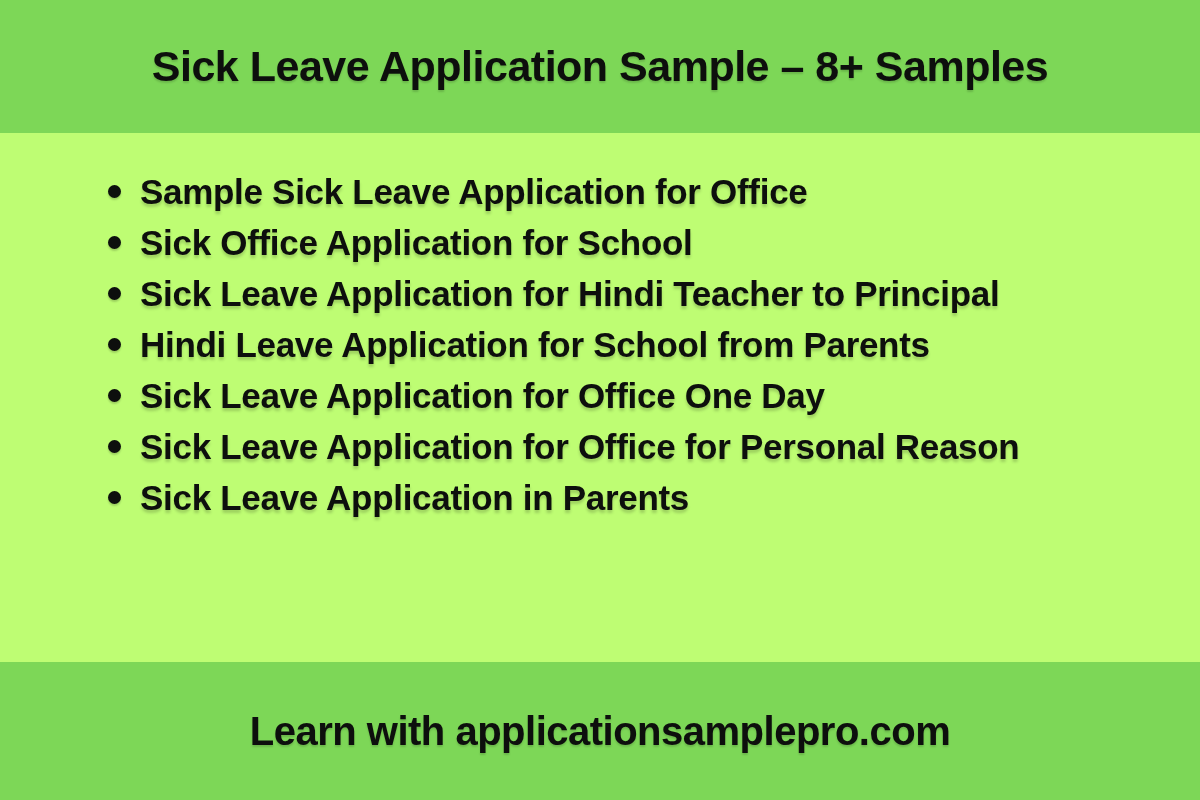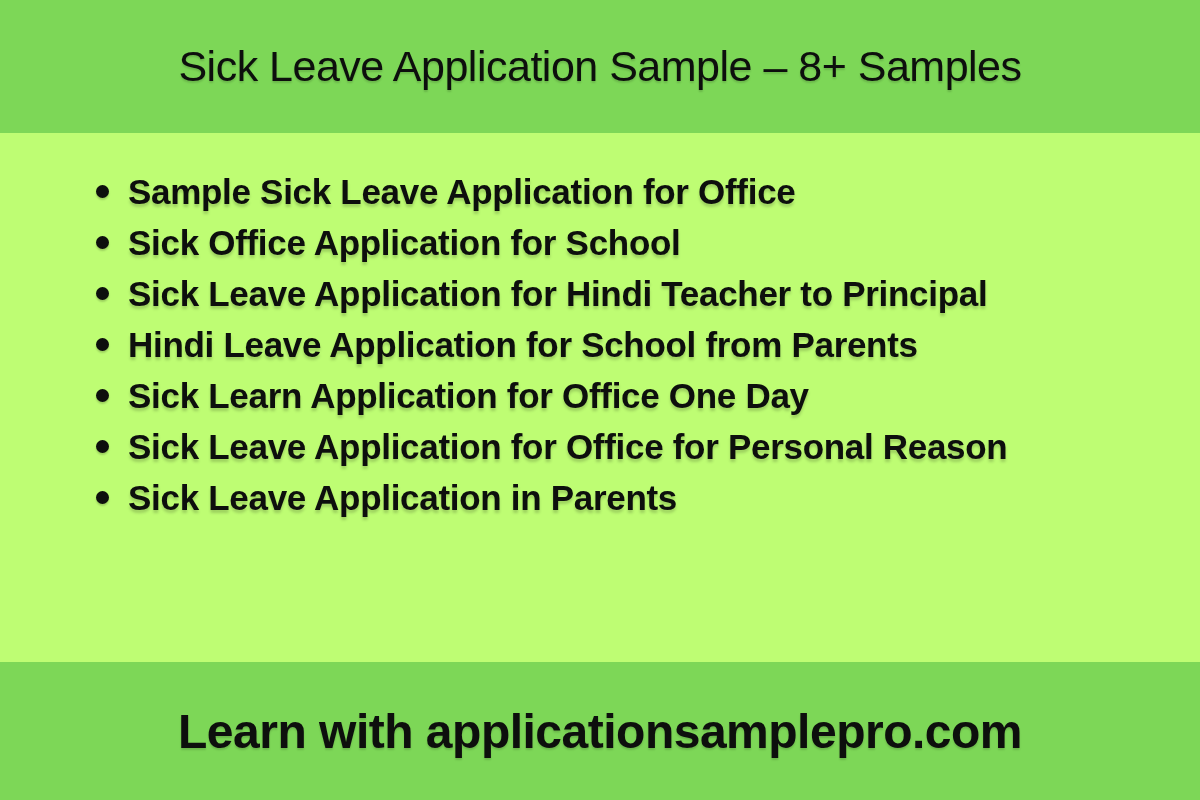--- a/index.html
+++ b/index.html
@@ -25,28 +25,29 @@
     background: var(--band-green);
     display: flex;
     align-items: center;
     justify-content: center;
     flex: 0 0 auto;
   }
   .band.top { height: 133px; }
   .band.bottom { height: 138px; }
   .title {
     font-size: 43px;
-    font-weight: 400;
+    font-weight: 700;
     letter-spacing: -0.5px;
     text-align: center;
     text-shadow: 0 2px 2px rgba(0,0,0,0.15);
   }
   .body-area {
     flex: 1 1 auto;
     background: var(--body-green);
+    margin-left: 12px;
   }
   ul.sample-list {
     list-style: none;
     padding: 33px 40px 0 96px;
   }
   ul.sample-list li {
     height: 51px;
     display: flex;
     align-items: center;
     font-size: 35px;
@@ -62,21 +63,21 @@
   .dot {
     width: 13px;
     height: 13px;
     border-radius: 50%;
     background: var(--ink);
     flex: 0 0 auto;
     margin-right: 19px;
     box-shadow: 0 2px 2px rgba(0,0,0,0.18);
   }
   .footer-text {
-    font-size: 48px;
+    font-size: 40px;
     font-weight: 700;
     letter-spacing: -0.5px;
     text-align: center;
     text-shadow: 0 2px 2px rgba(0,0,0,0.15);
   }
 </style>
 </head>
 <body>
 
 <div class="canvas">
@@ -98,21 +99,21 @@
       <li>
         <span class="dot"></span>
         <span>Sick Leave Application for Hindi Teacher to Principal</span>
       </li>
       <li>
         <span class="dot"></span>
         <span>Hindi Leave Application for School from Parents</span>
       </li>
       <li>
         <span class="dot"></span>
-        <span>Sick Learn Application for Office One Day</span>
+        <span>Sick Leave Application for Office One Day</span>
       </li>
       <li>
         <span class="dot"></span>
         <span>Sick Leave Application for Office for Personal Reason</span>
       </li>
       <li>
         <span class="dot"></span>
         <span>Sick Leave Application in Parents</span>
       </li>
     </ul>

